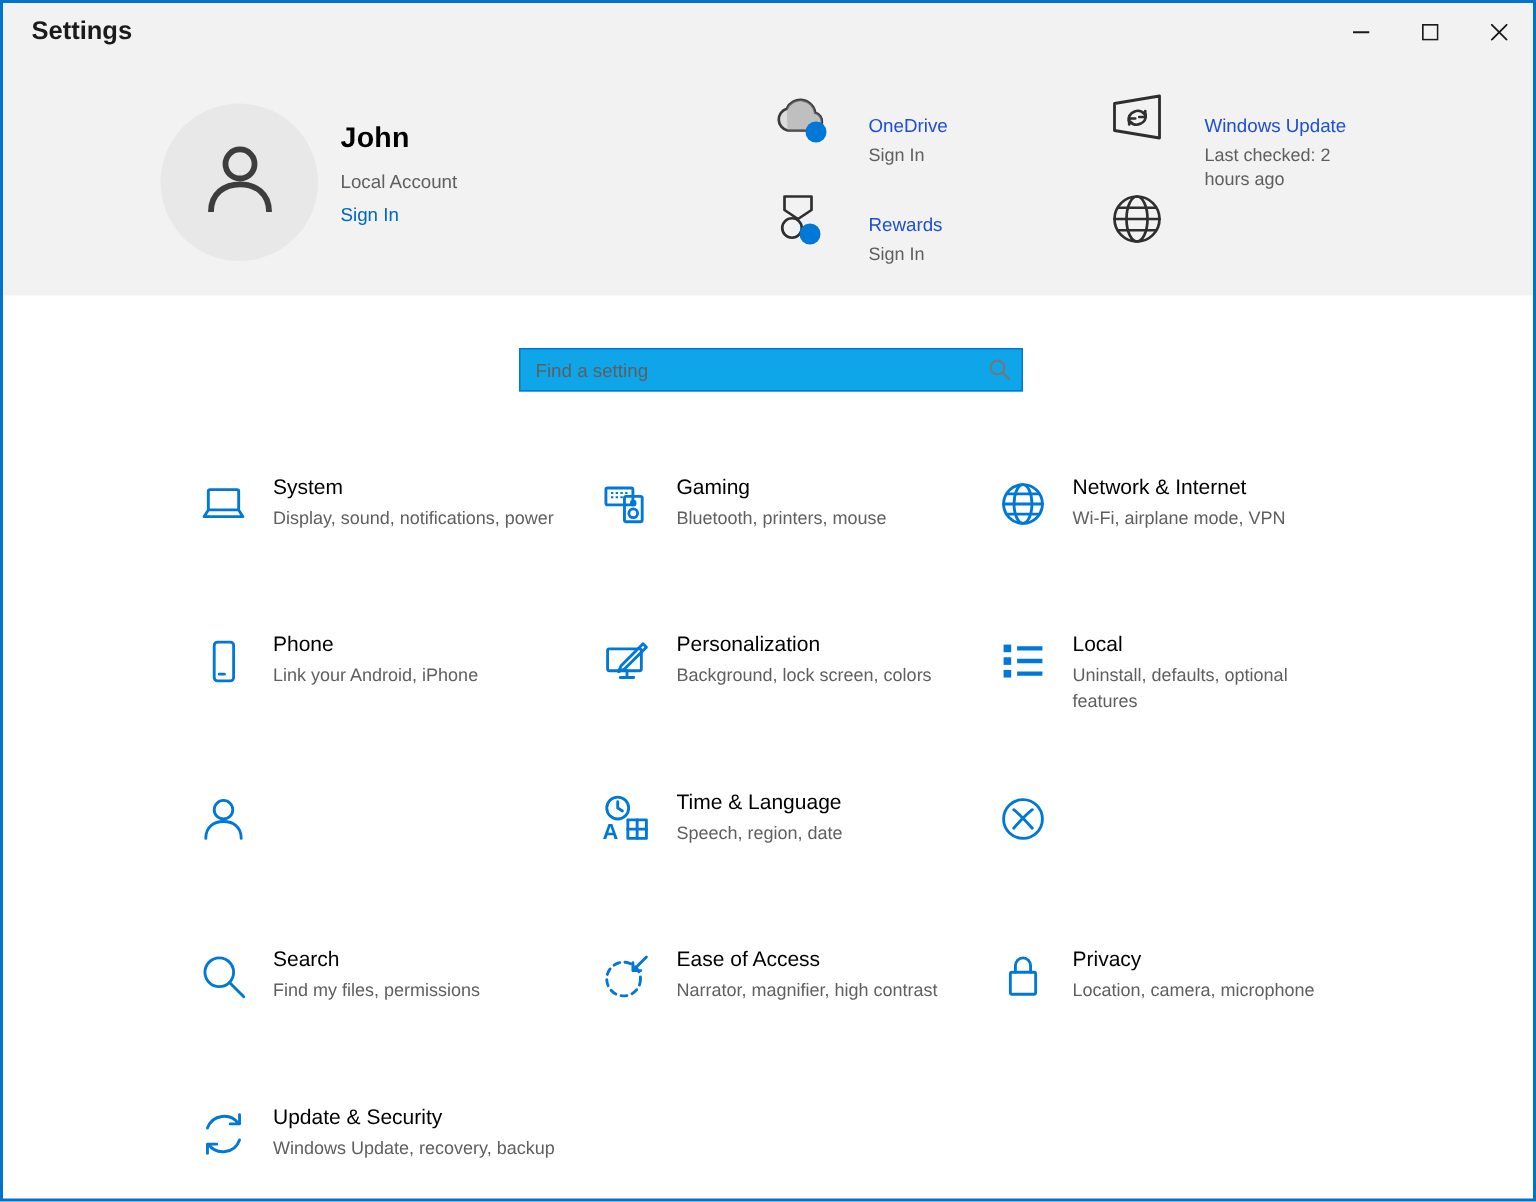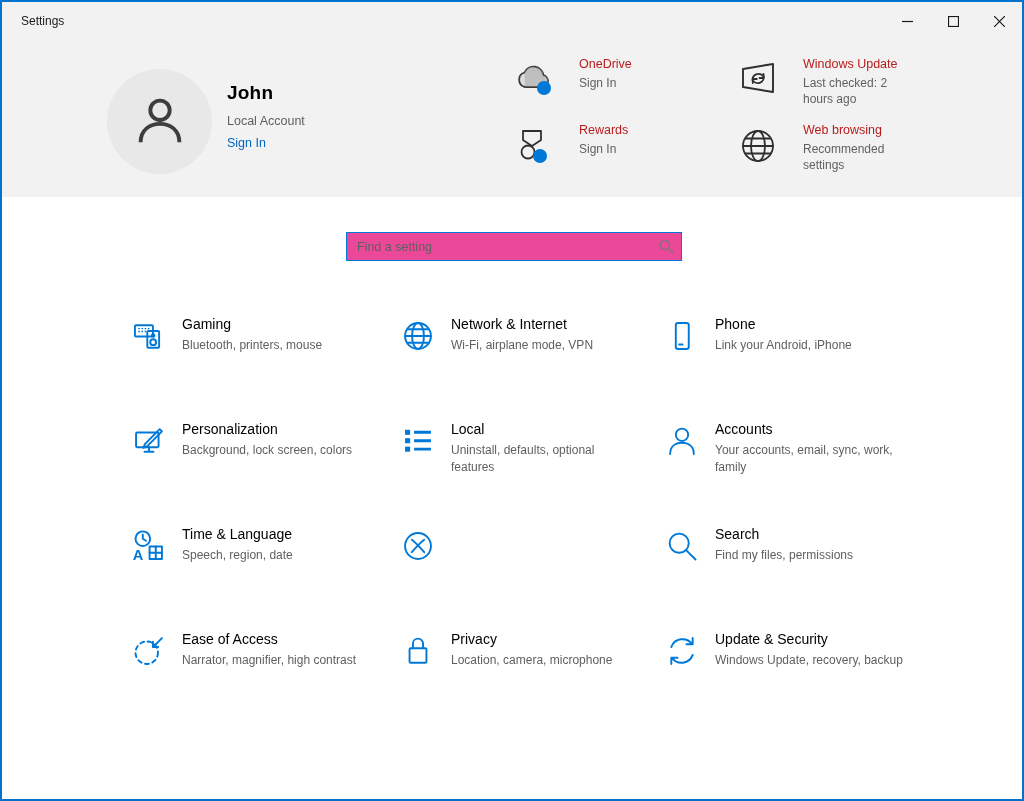--- a/index.html
+++ b/index.html
@@ -8,47 +8,47 @@
     font-family:"Liberation Sans", sans-serif;
     background:#ffffff;
     border:2px solid #0073cf;
     position:relative;
     overflow:hidden;
     color:#1b1b1b;
   }
   
   .header-zone { position:absolute; left:0; top:0; width:100%; height:195px; background:#f2f2f2; }
   .titlebar { position:absolute; left:0; top:0; width:100%; height:38px; display:flex; align-items:center; }
-  .title-text { font-size:12px; color:#1b1b1b; padding-left:19px; }
+  .title-text { font-size:17px; color:#1b1b1b; padding-left:19px;font-weight:bold; }
   .win-controls { position:absolute; right:0; top:0; display:flex; height:38px; }
   .win-btn { width:46px; height:38px; display:flex; align-items:center; justify-content:center; background:transparent; border:none; cursor:default; }
   .win-btn svg { display:block; }
 
   .avatar { position:absolute; left:105px; top:67px; width:105px; height:105px; border-radius:50%; background:#e8e8e8; display:flex; align-items:center; justify-content:center; }
   .user-block { position:absolute; left:225px; top:80px; }
   .user-name { font-size:19px; font-weight:bold; color:#000; letter-spacing:0.2px; }
   .user-type { font-size:12.5px; color:#5f5f5f; margin-top:10px;text-align:right; }
   .user-signin { font-size:12.5px; color:#0067c0; margin-top:8px; cursor:pointer; }
 
   .quick-grid { position:absolute; left:509px; top:55px; display:grid; grid-auto-flow:column; grid-template-rows:66px 66px; grid-template-columns:224px 240px; }
   .quick-item { display:flex; align-items:flex-start; }
   .quick-icon { width:46px; height:46px; flex:0 0 46px; margin-right:22px; position:relative; }
   .quick-icon svg { display:block; }
-  .quick-title { font-size:12.5px; color:#b91c1c; margin-top:0; }
+  .quick-title { font-size:12.5px; color:#1d4ed8; margin-top:20px; }
   .quick-sub { font-size:12px; color:#5f5f5f; margin-top:4px; width:115px; line-height:1.35; }
 
   
   .search-wrap { position:absolute; left:344px; top:230px; width:336px; height:29px; }
   .search-input {
     width:100%; height:100%;
     border:1px solid #0078d7;
     font-family:"Liberation Sans", sans-serif;
     font-size:12.5px; color:#1b1b1b;
     padding:0 30px 0 10px;
-    outline:none; background:#ec4899;
+    outline:none; background:#0ea5e9;
   }
   .search-input::placeholder { color:#5f5f5f; }
   .search-glyph { position:absolute; right:8px; top:7px; pointer-events:none; }
 
   
   .cat-grid { position:absolute; left:129px; top:314px; display:grid; grid-template-columns:269px 264px 270px; grid-auto-rows:105px; }
   .tile { display:flex; align-items:flex-start; cursor:pointer; }
   .tile-icon { width:36px; height:36px; flex:0 0 36px; margin-right:15px; margin-top:2px; }
   .tile-icon svg { display:block; }
   .tile-text { width:188px; }
@@ -144,40 +144,48 @@
       </div>
     </div>
     <div class="quick-item">
       <span class="quick-icon">
         <svg width="46" height="46" viewBox="0 0 46 46">
           <circle cx="23" cy="23" r="15" class="d" stroke-width="2.2"></circle>
           <ellipse cx="23" cy="23" rx="7" ry="15" class="d" stroke-width="2.2"></ellipse>
           <path d="M8 23 h30 M10.5 15.5 h25 M10.5 30.5 h25" class="d" stroke-width="2.2"></path>
         </svg>
       </span>
-      <div>
-        <div class="quick-title">Web browsing</div>
-        <div class="quick-sub">Recommended settings</div>
-      </div>
     </div>
   </div>
 </div>
 
 <div class="search-wrap">
   <input class="search-input" type="text" placeholder="Find a setting" style="">
   <span class="search-glyph">
     <svg width="15" height="15" viewBox="0 0 15 15">
         <circle cx="6" cy="6" r="4.6" fill="none" stroke="#767676" stroke-width="1.4"></circle>
         <line x1="9.5" y1="9.5" x2="14" y2="14" stroke="#767676" stroke-width="1.4"></line>
       </svg>
   </span>
 </div>
 
 <div class="cat-grid">
 
+  <div class="tile">
+    <span class="tile-icon">
+      <svg width="36" height="36" viewBox="0 0 32 32">
+          <rect x="7" y="7.5" width="18" height="12" rx="1" class="b"></rect>
+          <path d="M7 19.5 L4.5 23.5 h23 L25 19.5" class="b"></path>
+        </svg>
+    </span>
+    <div class="tile-text">
+      <div class="tile-title">System</div>
+      <div class="tile-sub">Display, sound, notifications, power</div>
+    </div>
+  </div>
 
   <div class="tile">
     <span class="tile-icon">
       <svg width="36" height="36" viewBox="0 0 32 32">
           <rect x="3.5" y="6.5" width="16" height="10" rx="1" class="b"></rect>
           <path d="M6.5 9.5 h10 M6.5 12 h7" stroke="#0078d7" stroke-width="1.2" stroke-dasharray="1.4 1.4"></path>
           <rect x="14.5" y="11.5" width="10.5" height="15" rx="1" class="b" fill="#fff"></rect>
           <circle cx="19.7" cy="21.5" r="2.6" class="b"></circle>
           <circle cx="19.7" cy="15.5" r="1.1" class="b"></circle>
         </svg>
@@ -244,24 +252,20 @@
     </div>
   </div>
 
   <div class="tile">
     <span class="tile-icon">
       <svg width="36" height="36" viewBox="0 0 32 32">
           <circle cx="16" cy="10.5" r="5.5" class="b"></circle>
           <path d="M5.5 27.5 c0-7 4.8-10 10.5-10 s10.5 3 10.5 10" class="b"></path>
         </svg>
     </span>
-    <div class="tile-text">
-      <div class="tile-title">Accounts</div>
-      <div class="tile-sub">Your accounts, email, sync, work, family</div>
-    </div>
   </div>
 
   <div class="tile">
     <span class="tile-icon">
       <svg width="36" height="36" viewBox="0 0 32 32">
           <circle cx="10.5" cy="9.5" r="6.5" class="b"></circle>
           <path d="M10.5 5.8 v3.7 l2.8 1.8" class="b"></path>
           <text x="1.5" y="28" font-size="13" font-weight="bold" fill="#0078d7" font-family="Liberation Sans, sans-serif">A</text>
           <rect x="16.5" y="16.5" width="11" height="11" class="b"></rect>
           <path d="M16.5 22 h11 M22 16.5 v11" class="b" stroke-width="1.4"></path>

